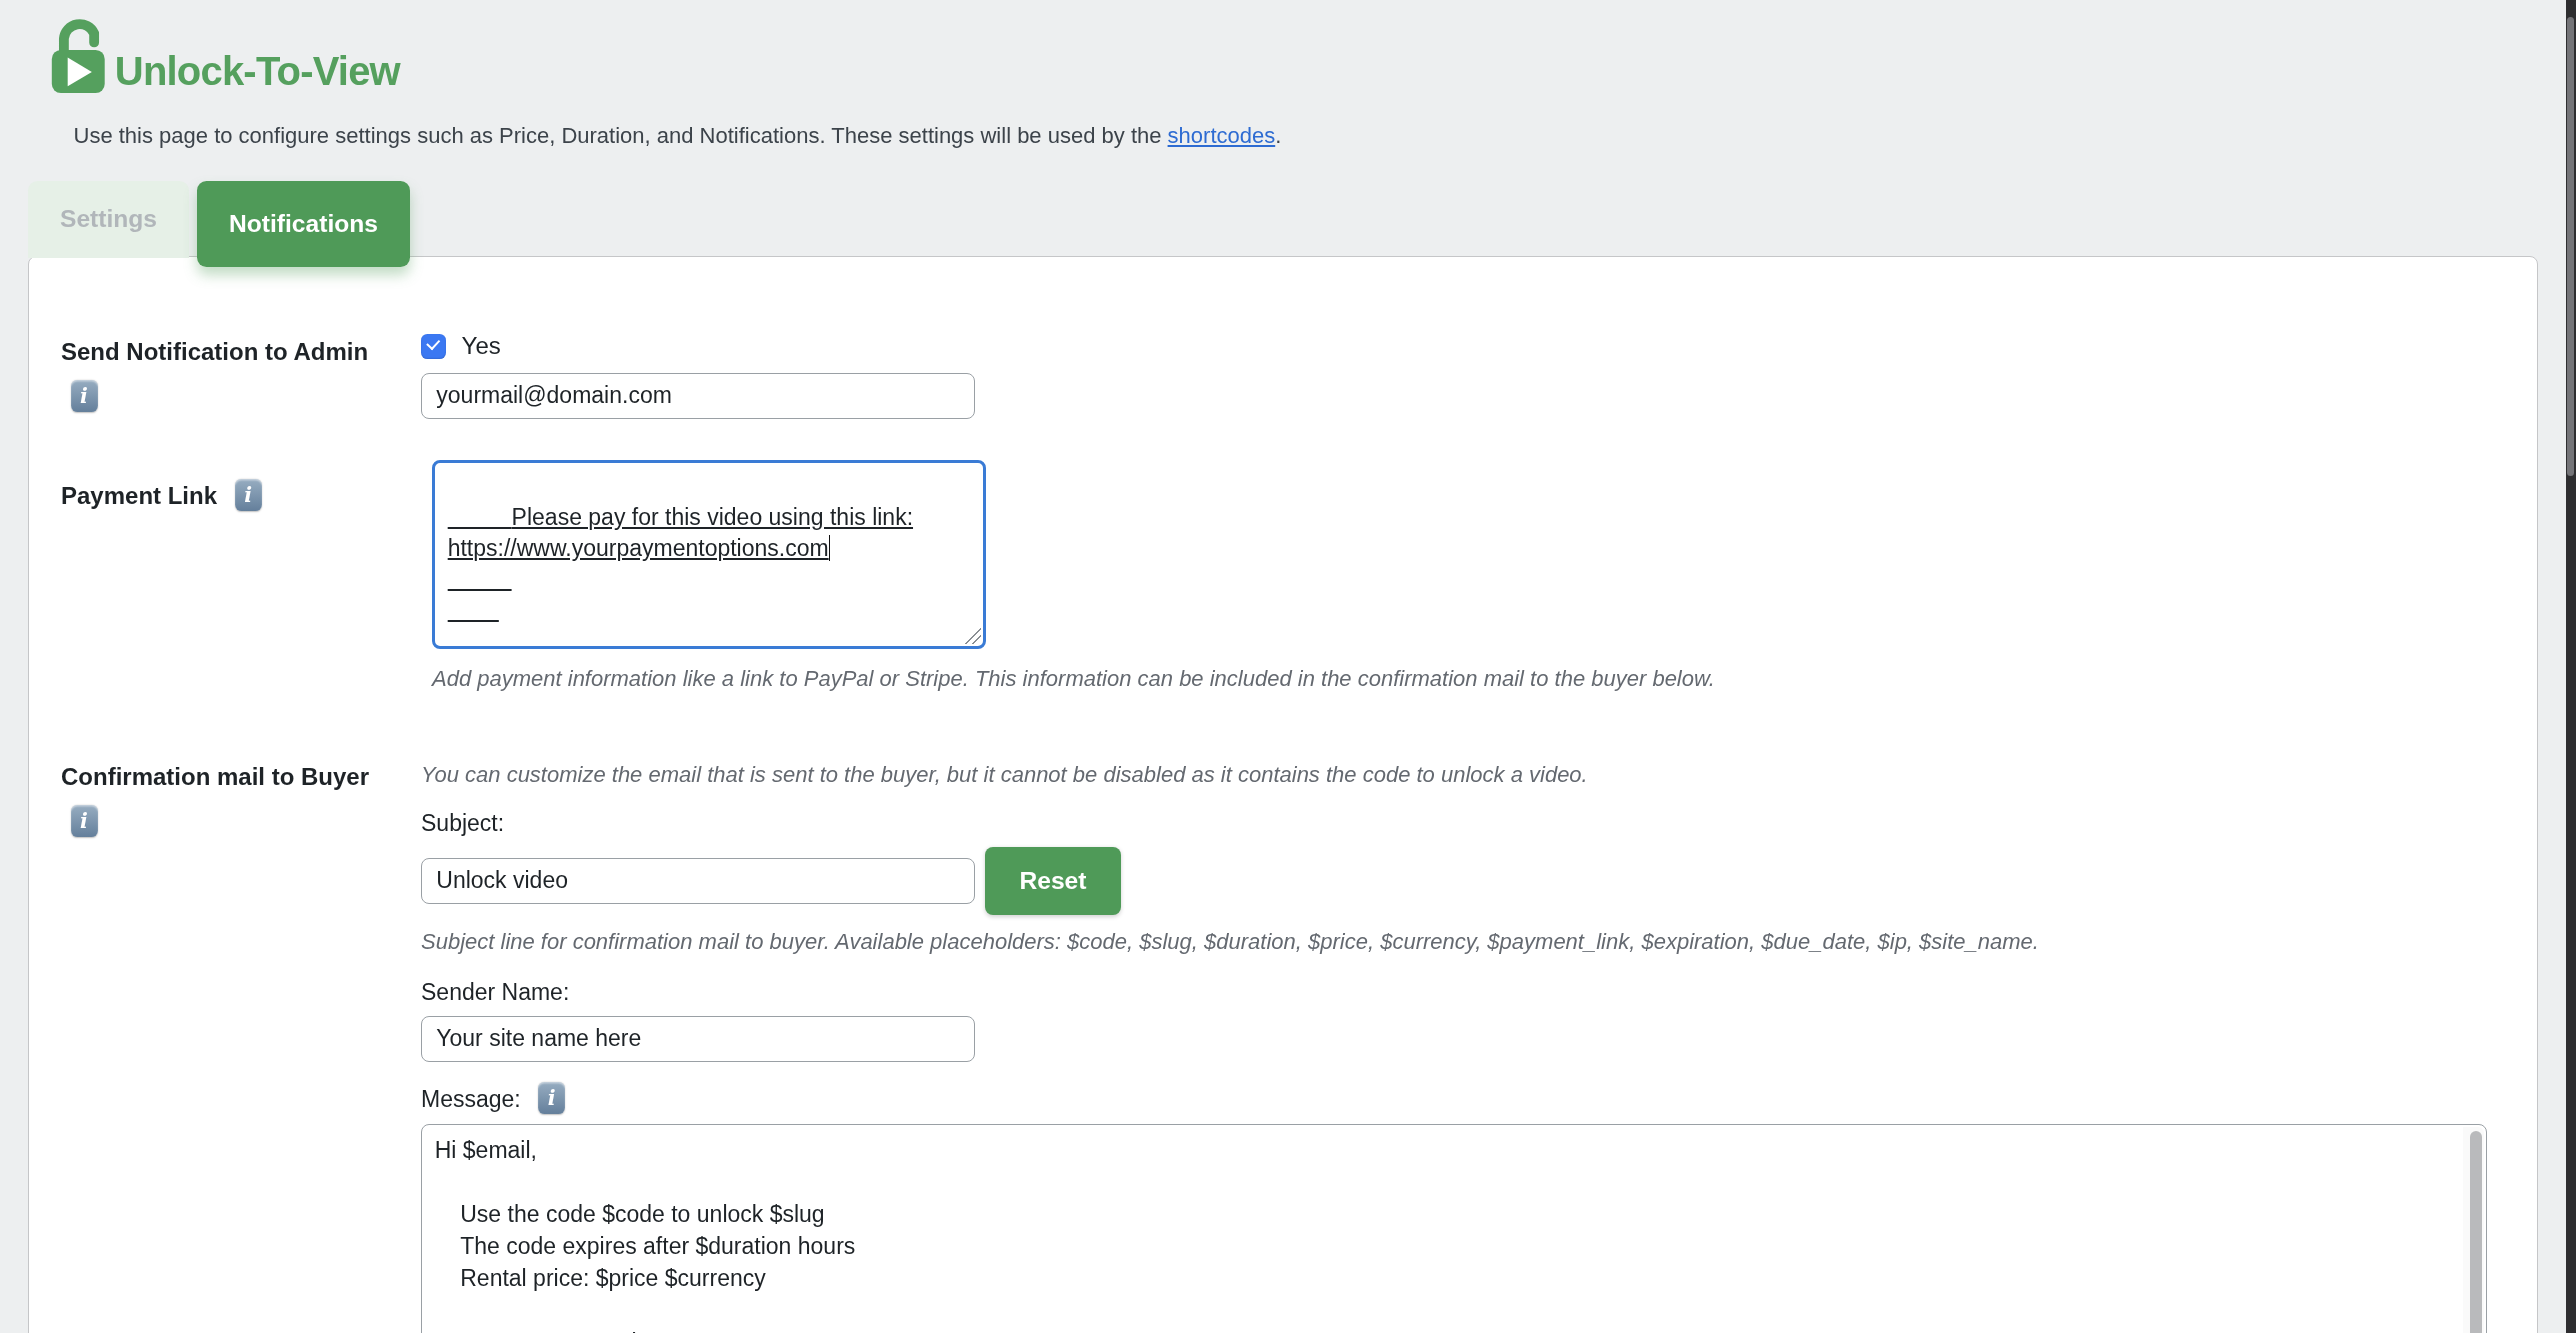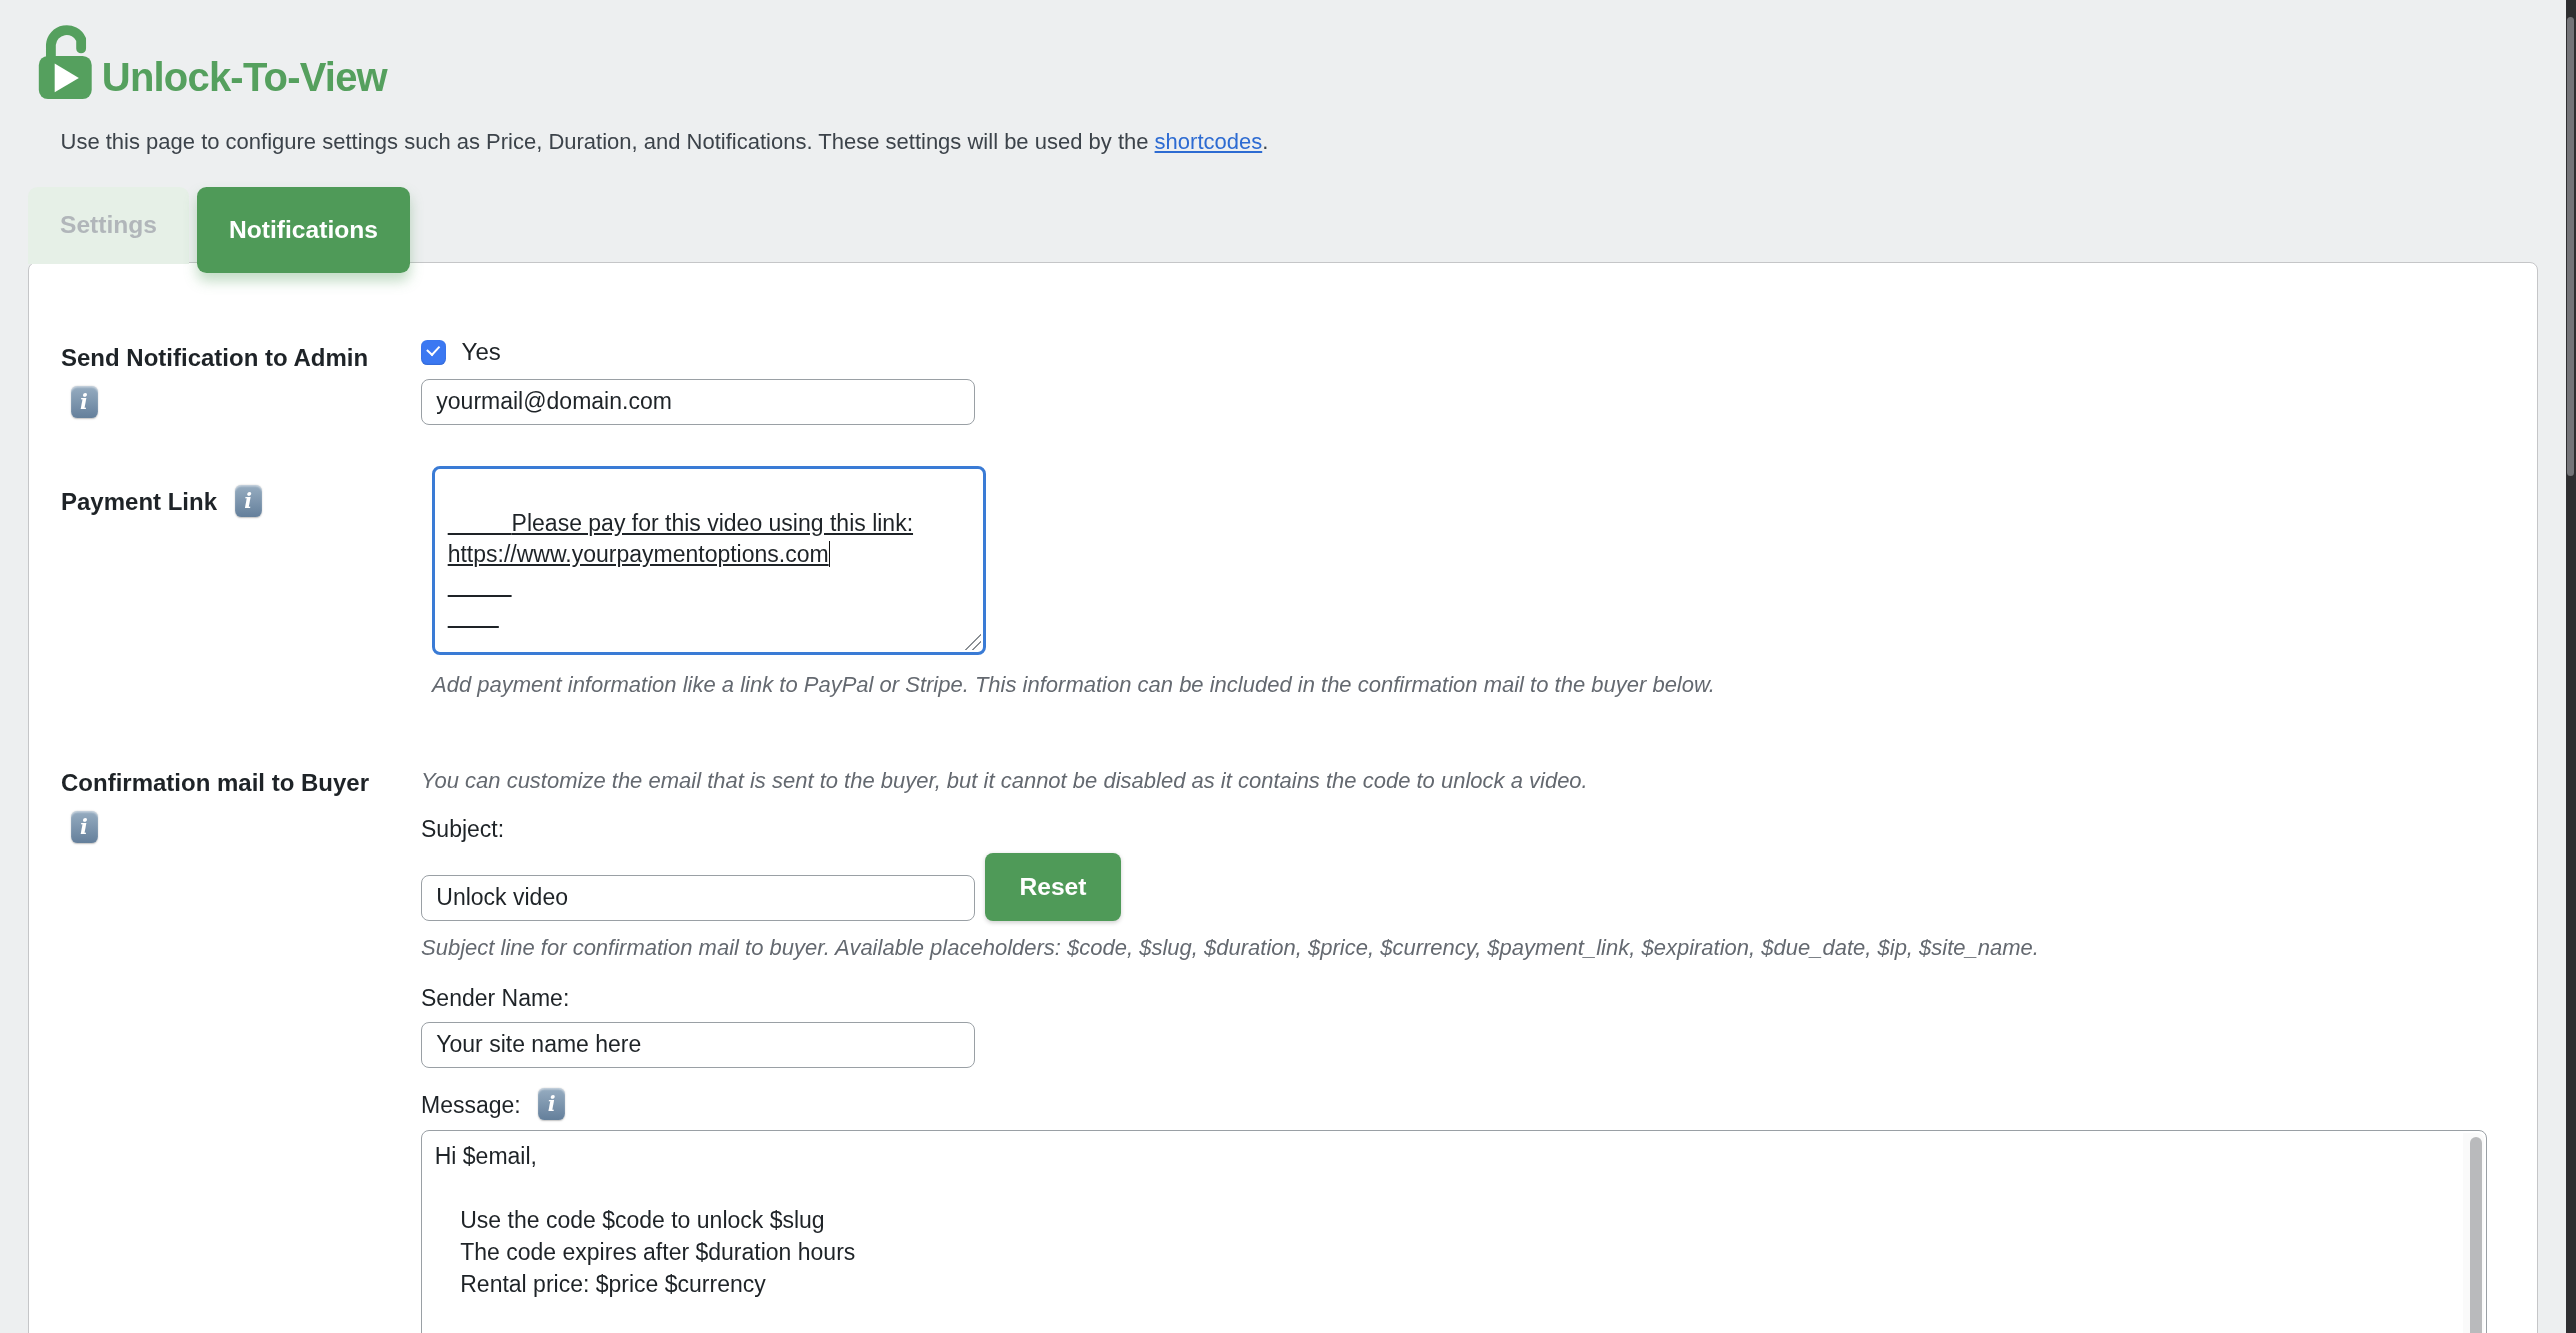--- a/index.html
+++ b/index.html
@@ -7,21 +7,21 @@
   body {
     width:2576px; height:1334px; overflow:hidden;
     background:#edeff0;
     font-family:"Liberation Sans","DejaVu Sans",sans-serif;
     color:#1e2327;
     position:relative;
   }
   .page { position:relative; width:2576px; height:1334px; overflow:hidden; }
 
   
-  .header { padding:21px 0 0 32px; }
+  .header { padding:15px 0 0 32px;margin-left:13px; }
   .logo-row { display:flex; align-items:flex-end; }
   .lock-icon { width:65px; height:79px; flex:none; }
   .app-title {
     font-size:40px; font-weight:800; letter-spacing:-0.8px;
     color:#55a05e; margin:0 0 3.2px 4.8px; line-height:1;
   }
   .intro { margin:28.5px 0 0 28.5px; font-size:22px; color:#3c434a; }
   .intro a { color:#2d6bd2; text-decoration:underline; cursor:pointer; }
 
   
@@ -99,21 +99,21 @@
   .caret { display:inline-block; width:1.6px; height:26px; background:#111; vertical-align:-4.8px; }
   .resize-handle {
     position:absolute; right:2.4px; bottom:2.4px; width:16px; height:16px;
     background:
       linear-gradient(135deg, transparent 48%, #8a8f94 48%, #8a8f94 56%, transparent 56%,
                       transparent 70%, #8a8f94 70%, #8a8f94 78%, transparent 78%);
     cursor:nwse-resize;
   }
 
   .sub-label { font-size:23px; color:#1e2327; }
-  .subject-row { display:flex; align-items:flex-end; }
+  .subject-row { display:flex; align-items:center; }
   .reset-btn {
     margin-left:9.5px; height:68px; padding:0 35px; border:none; cursor:pointer;
     background:#4f9a58; color:#fff; font-size:24.6px; font-weight:700;
     border-radius:8px; box-shadow:0 1.6px 4px rgba(0,0,0,.18);
     font-family:"Liberation Sans","DejaVu Sans",sans-serif;
   }
 
   .big-area {
     position:relative; margin-top:9.5px; width:2066px; height:364px;
     border:1.6px solid #9aa0a5; border-radius:8px; background:#fff;

